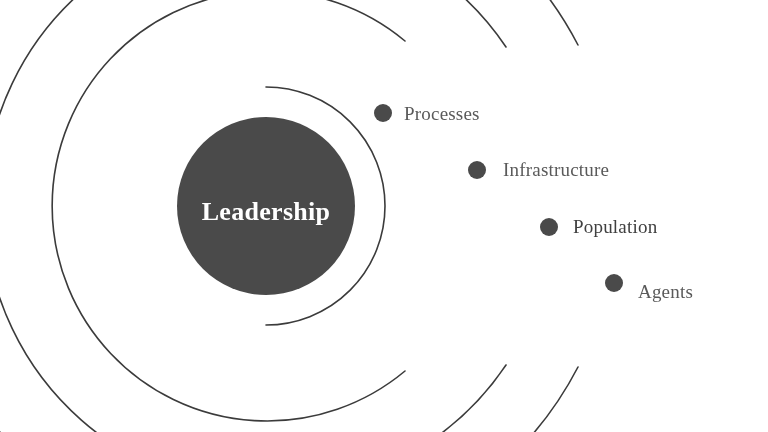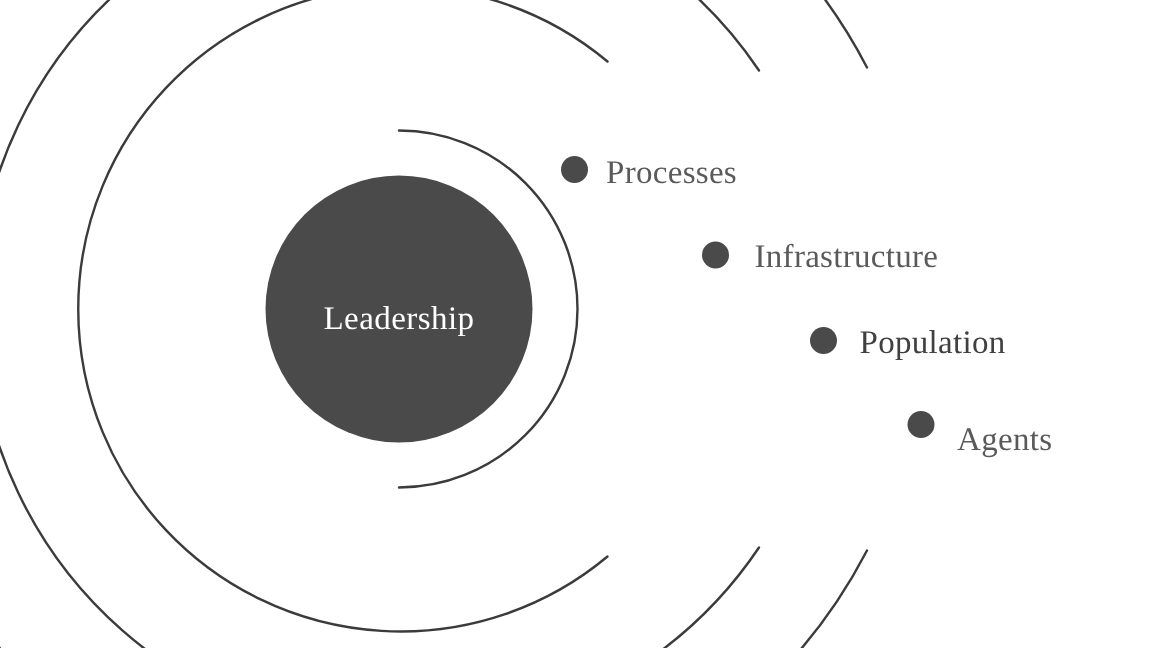--- a/index.html
+++ b/index.html
@@ -23,33 +23,33 @@
   #rings-svg {
     position: absolute;
     left: 0;
     top: 0;
     width: 768px;
     height: 432px;
   }
   .node-label {
     position: absolute;
     font-family: "Liberation Serif", "DejaVu Serif", serif;
-    font-size: 22px;
+    font-size: 19px;
     font-weight: 400;
     color: #5a5a5a;
     white-space: nowrap;
     letter-spacing: 0.2px;
     line-height: 1;
   }
   #core-label {
     position: absolute;
     color: #ffffff;
     font-family: "Liberation Serif", "DejaVu Serif", serif;
-    font-weight: normal;
-    font-size: 22px;
+    font-weight: bold;
+    font-size: 26px;
     letter-spacing: 0.3px;
     white-space: nowrap;
     transform: translate(-50%, -50%);
   }
 </style>
 </head>
 <body>
 
 <div id="diagram-stage" style="background: rgb(255, 255, 255);">
 

